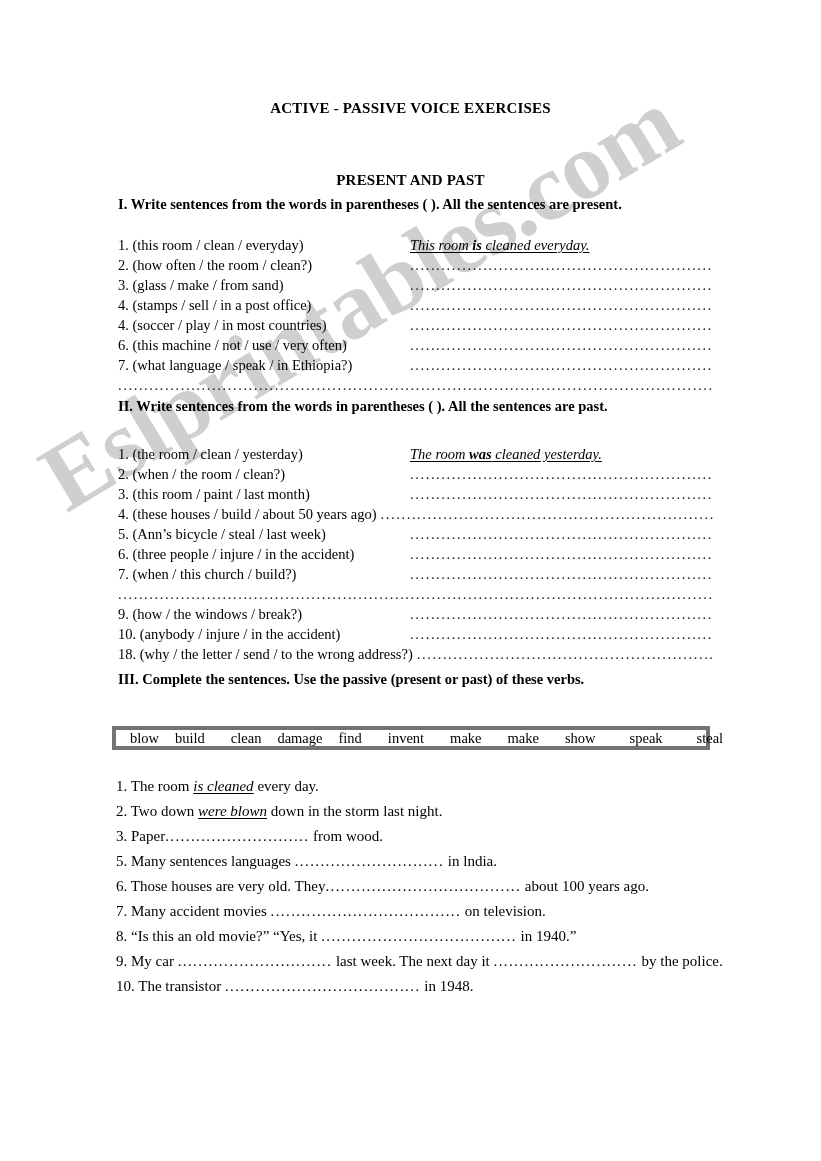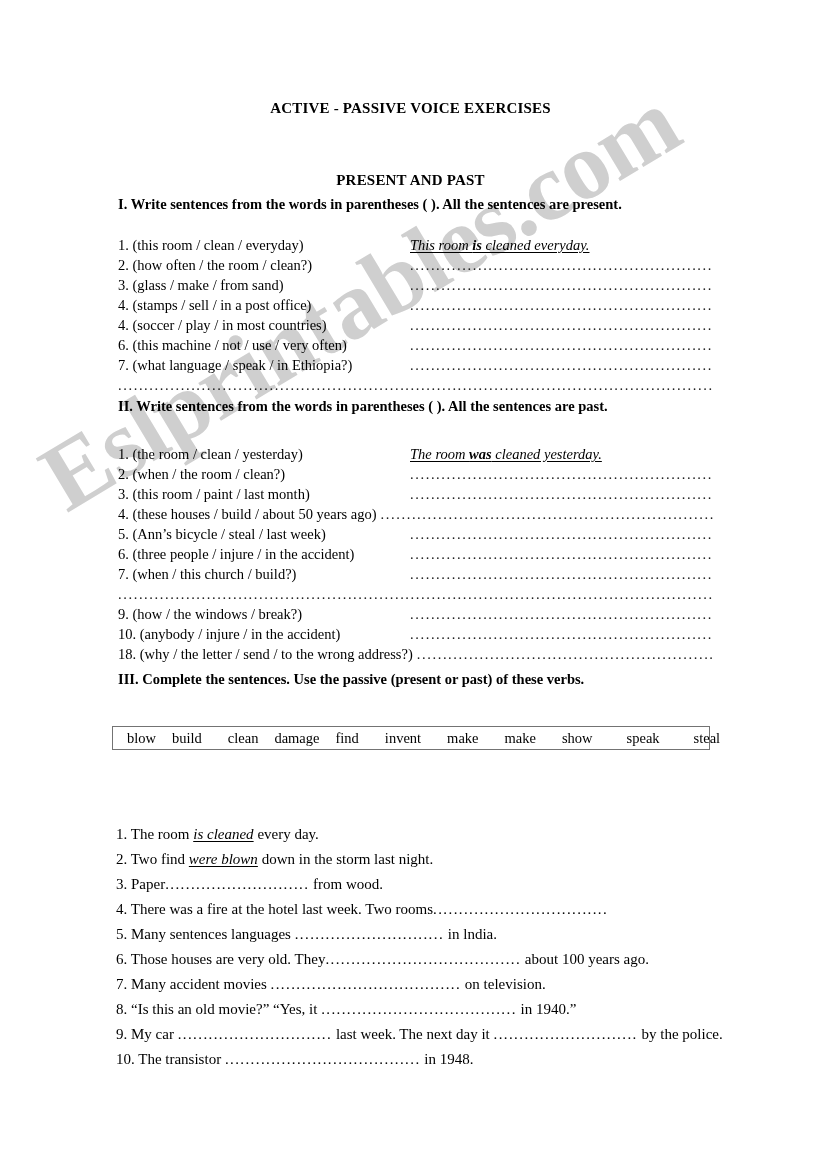--- a/index.html
+++ b/index.html
@@ -109,21 +109,21 @@
   }
   .sample b { font-weight: bold; font-style: italic; }
 
   
   .wordbank {
     position: absolute;
     left: 112px;
     top: 726px;
     width: 598px;
     height: 24px;
-    border: 1px solid #737373;
+    border: 4px solid #737373;
     display: flex;
     align-items: center;
     box-sizing: border-box;
   }
   .wordbank-inner {
     display: flex;
     align-items: center;
     width: 100%;
     padding: 0 14px;
     box-sizing: border-box;
@@ -134,21 +134,20 @@
   .wb-gap-m { width: 26px; flex: 0 0 auto; }
   .wb-gap-l { width: 34px; flex: 0 0 auto; }
 
   
   .sent-list {
     position: absolute;
     left: 116px;
     top: 776px;
     width: 600px;
     font-size: 15px;
-    margin-top: 48px;
   }
   .sent-row {
     height: 25px;
     white-space: nowrap;
     line-height: 20px;
   }
   .inline-dots {
     letter-spacing: 1.4px;
   }
   .ans {
@@ -313,30 +312,27 @@
     </div>
   </div>
 
   <div class="sent-list">
 
     <div class="sent-row">
       <span>1.</span><span> The room </span><span class="ans">is cleaned</span><span> every day.</span>
     </div>
 
     <div class="sent-row">
-      <span>2.</span><span> Two find </span><span class="ans">were blown</span><span> down in the storm last night.</span>
+      <span>2.</span><span> Two down </span><span class="ans">were blown</span><span> down in the storm last night.</span>
     </div>
 
     <div class="sent-row">
       <span>3.</span><span> Paper</span><span class="inline-dots">............................</span><span> from wood.</span>
     </div>
 
-    <div class="sent-row">
-      <span>4.</span><span> There was a fire at the hotel last week. Two rooms</span><span class="inline-dots">..................................</span><span></span>
-    </div>
 
     <div class="sent-row">
       <span>5.</span><span> Many sentences languages </span><span class="inline-dots">.............................</span><span> in lndia.</span>
     </div>
 
     <div class="sent-row">
       <span>6.</span><span> Those houses are very old. They</span><span class="inline-dots">......................................</span><span> about 100 years ago.</span>
     </div>
 
     <div class="sent-row">

